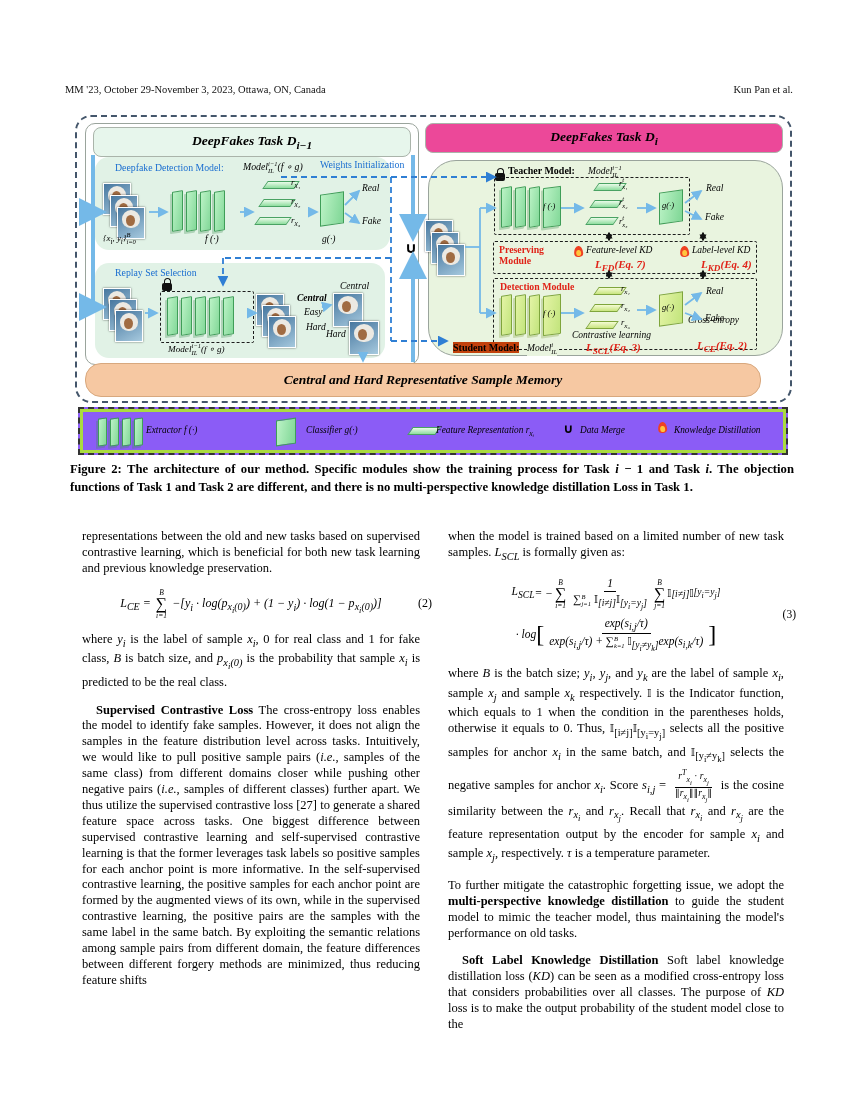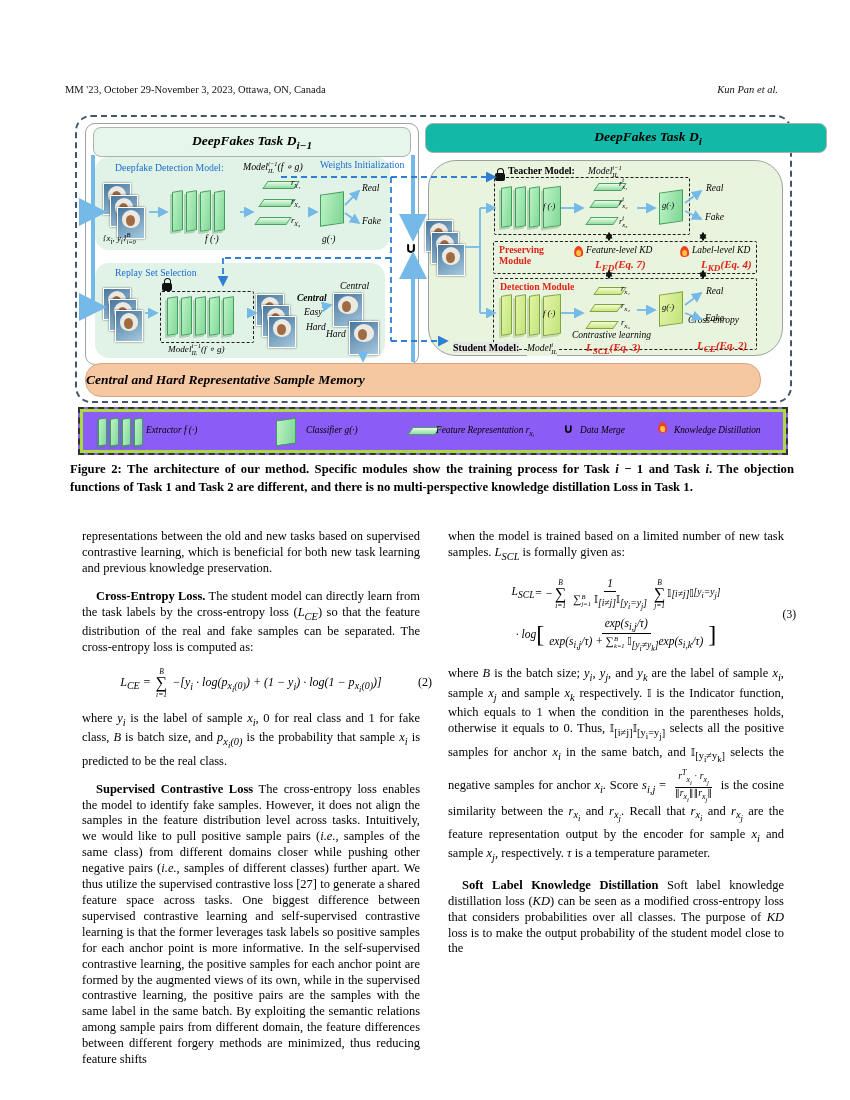--- a/index.html
+++ b/index.html
@@ -16,21 +16,21 @@
   .subbox{position:absolute;background:#e1f2e6;border-radius:14px;}
   .rcontainer{position:absolute;background:#e9f4df;border:1.2px solid #9aa49c;border-radius:28px;}
   .dashbox{position:absolute;border:1.4px dashed #1c1c1c;border-radius:2px;}
   .ft{position:absolute;font-size:9.5px;font-style:italic;line-height:1.1;white-space:nowrap;}
   .fm{position:absolute;font-size:9.5px;font-style:italic;white-space:nowrap;}
   .fb-blue{position:absolute;color:#1a6ed0;font-weight:normal;font-size:9.8px;white-space:nowrap;text-align:center;}
   .fb-red{position:absolute;color:#e02318;font-weight:bold;font-size:9.8px;white-space:nowrap;line-height:1.15;}
   .floss{position:absolute;color:#e02318;font-weight:bold;font-style:italic;font-size:11px;white-space:nowrap;}
   .tasktitle-math{font-weight:bold;font-style:italic;}
   .ss{display:inline-block;vertical-align:-3px;font-size:6.5px;line-height:1.05;font-style:italic;text-align:left;}
-  .memorybar{position:absolute;background:#f6c8a2;border:1px solid #d8a87e;border-radius:16px;display:flex;align-items:center;
+  .memorybar{position:absolute;background:#f6c8a2;border:1px solid #d8a87e;border-radius:16px;display:flex;align-items:center;justify-content:center;
              font-weight:bold;font-style:italic;font-size:13.5px;}
   .legendbox{position:absolute;border:2px dashed #333;box-shadow:inset 0 0 0 3px #aadb40;background:#8b5cf6;}
   .union{position:absolute;font-weight:bold;font-size:15px;font-family:"DejaVu Sans",sans-serif;}
   
   .slabs{position:absolute;display:flex;}
   .slab{width:9px;height:38px;margin-right:3px;background:linear-gradient(100deg,#bcf3c6,#82d898);border:1px solid #3f9e58;
         transform:skewY(-8deg);box-shadow:-2px 2px 0 rgba(60,140,80,.30);border-radius:1px;}
   .slab.y{background:linear-gradient(100deg,#e4f4a6,#c2e47c);border-color:#7fa53c;box-shadow:-2px 2px 0 rgba(130,160,60,.30);}
   .cslab{position:absolute;width:22px;height:30px;background:linear-gradient(100deg,#bcf3c6,#7ed695);border:1px solid #3f9e58;transform:skewY(-8deg);}
   .cslab.y{background:linear-gradient(100deg,#e4f4a6,#c2e47c);border-color:#7fa53c;}
@@ -65,21 +65,21 @@
   .sechead{display:flex;font-weight:bold;font-size:13.6px;line-height:1.3;margin:14px 0 7px 0;text-align:left;}
   .sechead .num{width:38px;flex:none;}
   svg.overlay{position:absolute;left:0;top:0;pointer-events:none;}
 </style>
 </head>
 <body>
 
 <div class="page">
 
   <div class="runhead" style="left:65px;">MM '23, October 29-November 3, 2023, Ottawa, ON, Canada</div>
-  <div class="runhead" style="right:72px;font-style:italic;">Kun Pan et al.</div>
+  <div class="runhead" style="right:57px;">Kun Pan et al.</div>
 
   <div class="fig">
     <div class="outerbox"></div>
 
     <div class="taskbox" style="left:10px;top:8px;width:332px;height:240px;">
       <div class="taskhead" style="left:7px;top:3px;width:316px;height:28px;background:#e7f6ec;">
         <span class="tasktitle-math">DeepFakes Task D<sub>i−1</sub></span>
       </div>
     </div>
     <div class="subbox" style="left:20px;top:42px;width:295px;height:93px;"></div>
@@ -140,21 +140,21 @@
       <div class="face" style="left:193px;top:201px;"></div>
     </div>
     <span class="ft" style="left:222px;top:178px;font-weight:bold;">Central</span>
     <span class="ft" style="left:229px;top:192px;">Easy</span>
     <span class="ft" style="left:231px;top:207px;">Hard</span>
     <span class="ft" style="left:265px;top:166px;">Central</span>
     <div class="face" style="left:258px;top:178px;width:28px;height:32px;"></div>
     <span class="ft" style="left:251px;top:214px;">Hard</span>
     <div class="face" style="left:274px;top:206px;width:28px;height:32px;"></div>
 
-    <div class="taskhead" style="left:350px;top:8px;width:356px;height:28px;background:#14b8a6;padding-left:44px;">
+    <div class="taskhead" style="left:350px;top:8px;width:356px;height:28px;background:#ec4899;">
       <span class="tasktitle-math">DeepFakes Task D<sub>i</sub></span>
     </div>
     <div class="rcontainer" style="left:353px;top:45px;width:353px;height:194px;"></div>
 
     <span class="lock" style="left:420px;top:58px;"></span>
     <span class="ft" style="left:433px;top:50px;font-style:normal;font-weight:bold;font-size:10px;">Teacher Model:</span>
     <span class="fm" style="left:513px;top:50px;">Model<span class="ss">i−1<br>IL</span></span>
     <div class="dashbox" style="left:419px;top:62px;width:194px;height:56px;"></div>
     <div class="slabs" style="left:426px;top:72px;">
       <div class="slab"></div>
@@ -203,21 +203,21 @@
     <span class="fm" style="left:546px;top:185px;font-size:8.5px;">r<sub>x₂</sub></span>
     <span class="fm" style="left:546px;top:202px;font-size:8.5px;">r<sub>x₃</sub></span>
     <span class="ft" style="left:497px;top:215px;">Contrastive learning</span>
     <span class="floss" style="left:511px;top:226px;">L<sub>SCL</sub>(Eq. 3)</span>
     <div class="cslab y" style="left:584px;top:178px;"></div>
     <span class="fm" style="left:587px;top:187px;font-size:8.5px;">g(·)</span>
     <span class="ft" style="left:631px;top:171px;">Real</span>
     <span class="ft" style="left:630px;top:198px;">Fake</span>
     <span class="ft" style="left:613px;top:200px;">Cross-enropy</span>
     <span class="floss" style="left:622px;top:224px;">L<sub>CE</sub>(Eq. 2)</span>
-    <span class="ft" style="left:378px;top:227px;font-style:normal;font-weight:bold;font-size:10px;background:#e5e5e5;">Student Model:</span>
+    <span class="ft" style="left:378px;top:227px;font-style:normal;font-weight:bold;font-size:10px;background:#c2410c;">Student Model:</span>
     <span class="fm" style="left:452px;top:227px;background:#e9f4df;">Model<span class="ss">i<br>IL</span></span>
 
     <span class="union" style="left:330px;top:124px;">∪</span>
     <div>
       <div class="face" style="left:350px;top:105px;"></div>
       <div class="face" style="left:356px;top:117px;"></div>
       <div class="face" style="left:362px;top:129px;"></div>
     </div>
 
     <div class="memorybar" style="left:10px;top:248px;width:674px;height:32px;">
@@ -306,21 +306,20 @@
       <line x1="628" y1="118" x2="628" y2="125" stroke="#111" stroke-width="1.4" marker-start="url(#akS)" marker-end="url(#ak)"></line>
       <line x1="534" y1="163" x2="534" y2="156" stroke="#111" stroke-width="1.4" marker-start="url(#akS)" marker-end="url(#ak)"></line>
       <line x1="628" y1="163" x2="628" y2="156" stroke="#111" stroke-width="1.4" marker-start="url(#akS)" marker-end="url(#ak)"></line>
     </svg>
   </div>
 
   <div class="caption">Figure 2: The architecture of our method. Specific modules show the training process for Task <i>i</i> − 1 and Task <i>i</i>. The objection functions of Task 1 and Task 2 are different, and there is no multi-perspective knowledge distillation Loss in Task 1.</div>
 
   <div class="col" style="left:70px;width:362px;">
     <p>representations between the old and new tasks based on supervised contrastive learning, which is beneficial for both new task learning and previous knowledge preservation.</p>
-    <p class="ind"><b>Cross-Entropy Loss.</b> The student model can directly learn from the task labels by the cross-entropy loss (<i>L<sub>CE</sub></i>) so that the feature distribution of the real and fake samples can be separated. The cross-entropy loss is computed as:</p>
     <div class="eq">
       <span><i>L<sub>CE</sub></i> = <span class="sum">
             <span class="lim">B</span>
             <span class="sig">∑</span>
             <span class="lim">i=1</span>
           </span> −[y<sub>i</sub> · log(p<sub>x<sub>i</sub>(0)</sub>) + (1 − y<sub>i</sub>) · log(1 − p<sub>x<sub>i</sub>(0)</sub>)]</span>
       <span class="eqno">(2)</span>
     </div>
     <p>where <i>y<sub>i</sub></i> is the label of sample <i>x<sub>i</sub></i>, 0 for real class and 1 for fake class, <i>B</i> is batch size, and <i>p<sub>x<sub>i</sub>(0)</sub></i> is the probability that sample <i>x<sub>i</sub></i> is predicted to be the real class.</p>
     <p class="ind"><b>Supervised Contrastive Loss</b> The cross-entropy loss enables the model to identify fake samples. However, it does not align the samples in the feature distribution level across tasks. Intuitively, we would like to pull positive sample pairs (<i>i.e.</i>, samples of the same class) from different domains closer while pushing other negative pairs (<i>i.e.</i>, samples of different classes) further apart. We thus utilize the supervised contrastive loss [27] to generate a shared feature space across tasks. One biggest difference between supervised contrastive learning and self-supervised contrastive learning is that the former leverages task labels so positive samples for each anchor point is more informative. In the self-supervised contrastive learning, the positive samples for each anchor point are formed by the augmented views of its own, while in the supervised contrastive learning, the positive pairs are the samples with the same label in the same batch. By exploiting the semantic relations among sample pairs from different domain, the feature differences between different forgery methods are minimized, thus reducing feature shifts</p>
@@ -344,16 +343,17 @@
       <div class="eq3row" style="margin-top:4px;">· log <span class="bigbr">[</span><span class="frac">
             <span class="num">exp(s<sub>i,j</sub>/τ)</span>
             <span class="den">exp(s<sub>i,j</sub>/τ) + ∑<span class="ss">B<br>k=1</span> <span class="bb">𝕀</span><sub>[y<sub>i</sub>≠y<sub>k</sub>]</sub>exp(s<sub>i,k</sub>/τ)</span>
           </span><span class="bigbr">]</span></div>
       <span class="eqno">(3)</span>
     </div>
     <p>where <i>B</i> is the batch size; <i>y<sub>i</sub></i>, <i>y<sub>j</sub></i>, and <i>y<sub>k</sub></i> are the label of sample <i>x<sub>i</sub></i>, sample <i>x<sub>j</sub></i> and sample <i>x<sub>k</sub></i> respectively. <span class="bb">𝕀</span> is the Indicator function, which equals to 1 when the condition in the parentheses holds, otherwise it equals to 0. Thus, <span class="bb">𝕀</span><sub>[i≠j]</sub><span class="bb">𝕀</span><sub>[y<sub>i</sub>=y<sub>j</sub>]</sub> selects all the positive samples for anchor <i>x<sub>i</sub></i> in the same batch, and <span class="bb">𝕀</span><sub>[y<sub>i</sub>≠y<sub>k</sub>]</sub> selects the negative samples for anchor <i>x<sub>i</sub></i>. Score <i>s<sub>i,j</sub></i> = <span class="frac fsm">
           <span class="num"><i>r<sup>T</sup><sub>x<sub>i</sub></sub></i> · <i>r<sub>x<sub>j</sub></sub></i></span>
           <span class="den">∥<i>r<sub>x<sub>i</sub></sub></i>∥∥<i>r<sub>x<sub>j</sub></sub></i>∥</span>
         </span> is the cosine similarity between the <i>r<sub>x<sub>i</sub></sub></i> and <i>r<sub>x<sub>j</sub></sub></i>. Recall that <i>r<sub>x<sub>i</sub></sub></i> and <i>r<sub>x<sub>j</sub></sub></i> are the feature representation output by the encoder for sample <i>x<sub>i</sub></i> and sample <i>x<sub>j</sub></i>, respectively. <i>τ</i> is a temperature parameter.</p>
+    <p>To further mitigate the catastrophic forgetting issue, we adopt the <b>multi-perspective knowledge distillation</b> to guide the student model to mimic the teacher model, thus maintaining the model's performance on old tasks.</p>
     <p class="ind"><b>Soft Label Knowledge Distillation</b> Soft label knowledge distillation loss (<i>KD</i>) can be seen as a modified cross-entropy loss that considers probabilities over all classes. The purpose of <i>KD</i> loss is to make the output probability of the student model close to the</p>
   </div>
 
 </div>
 
 </body></html>

